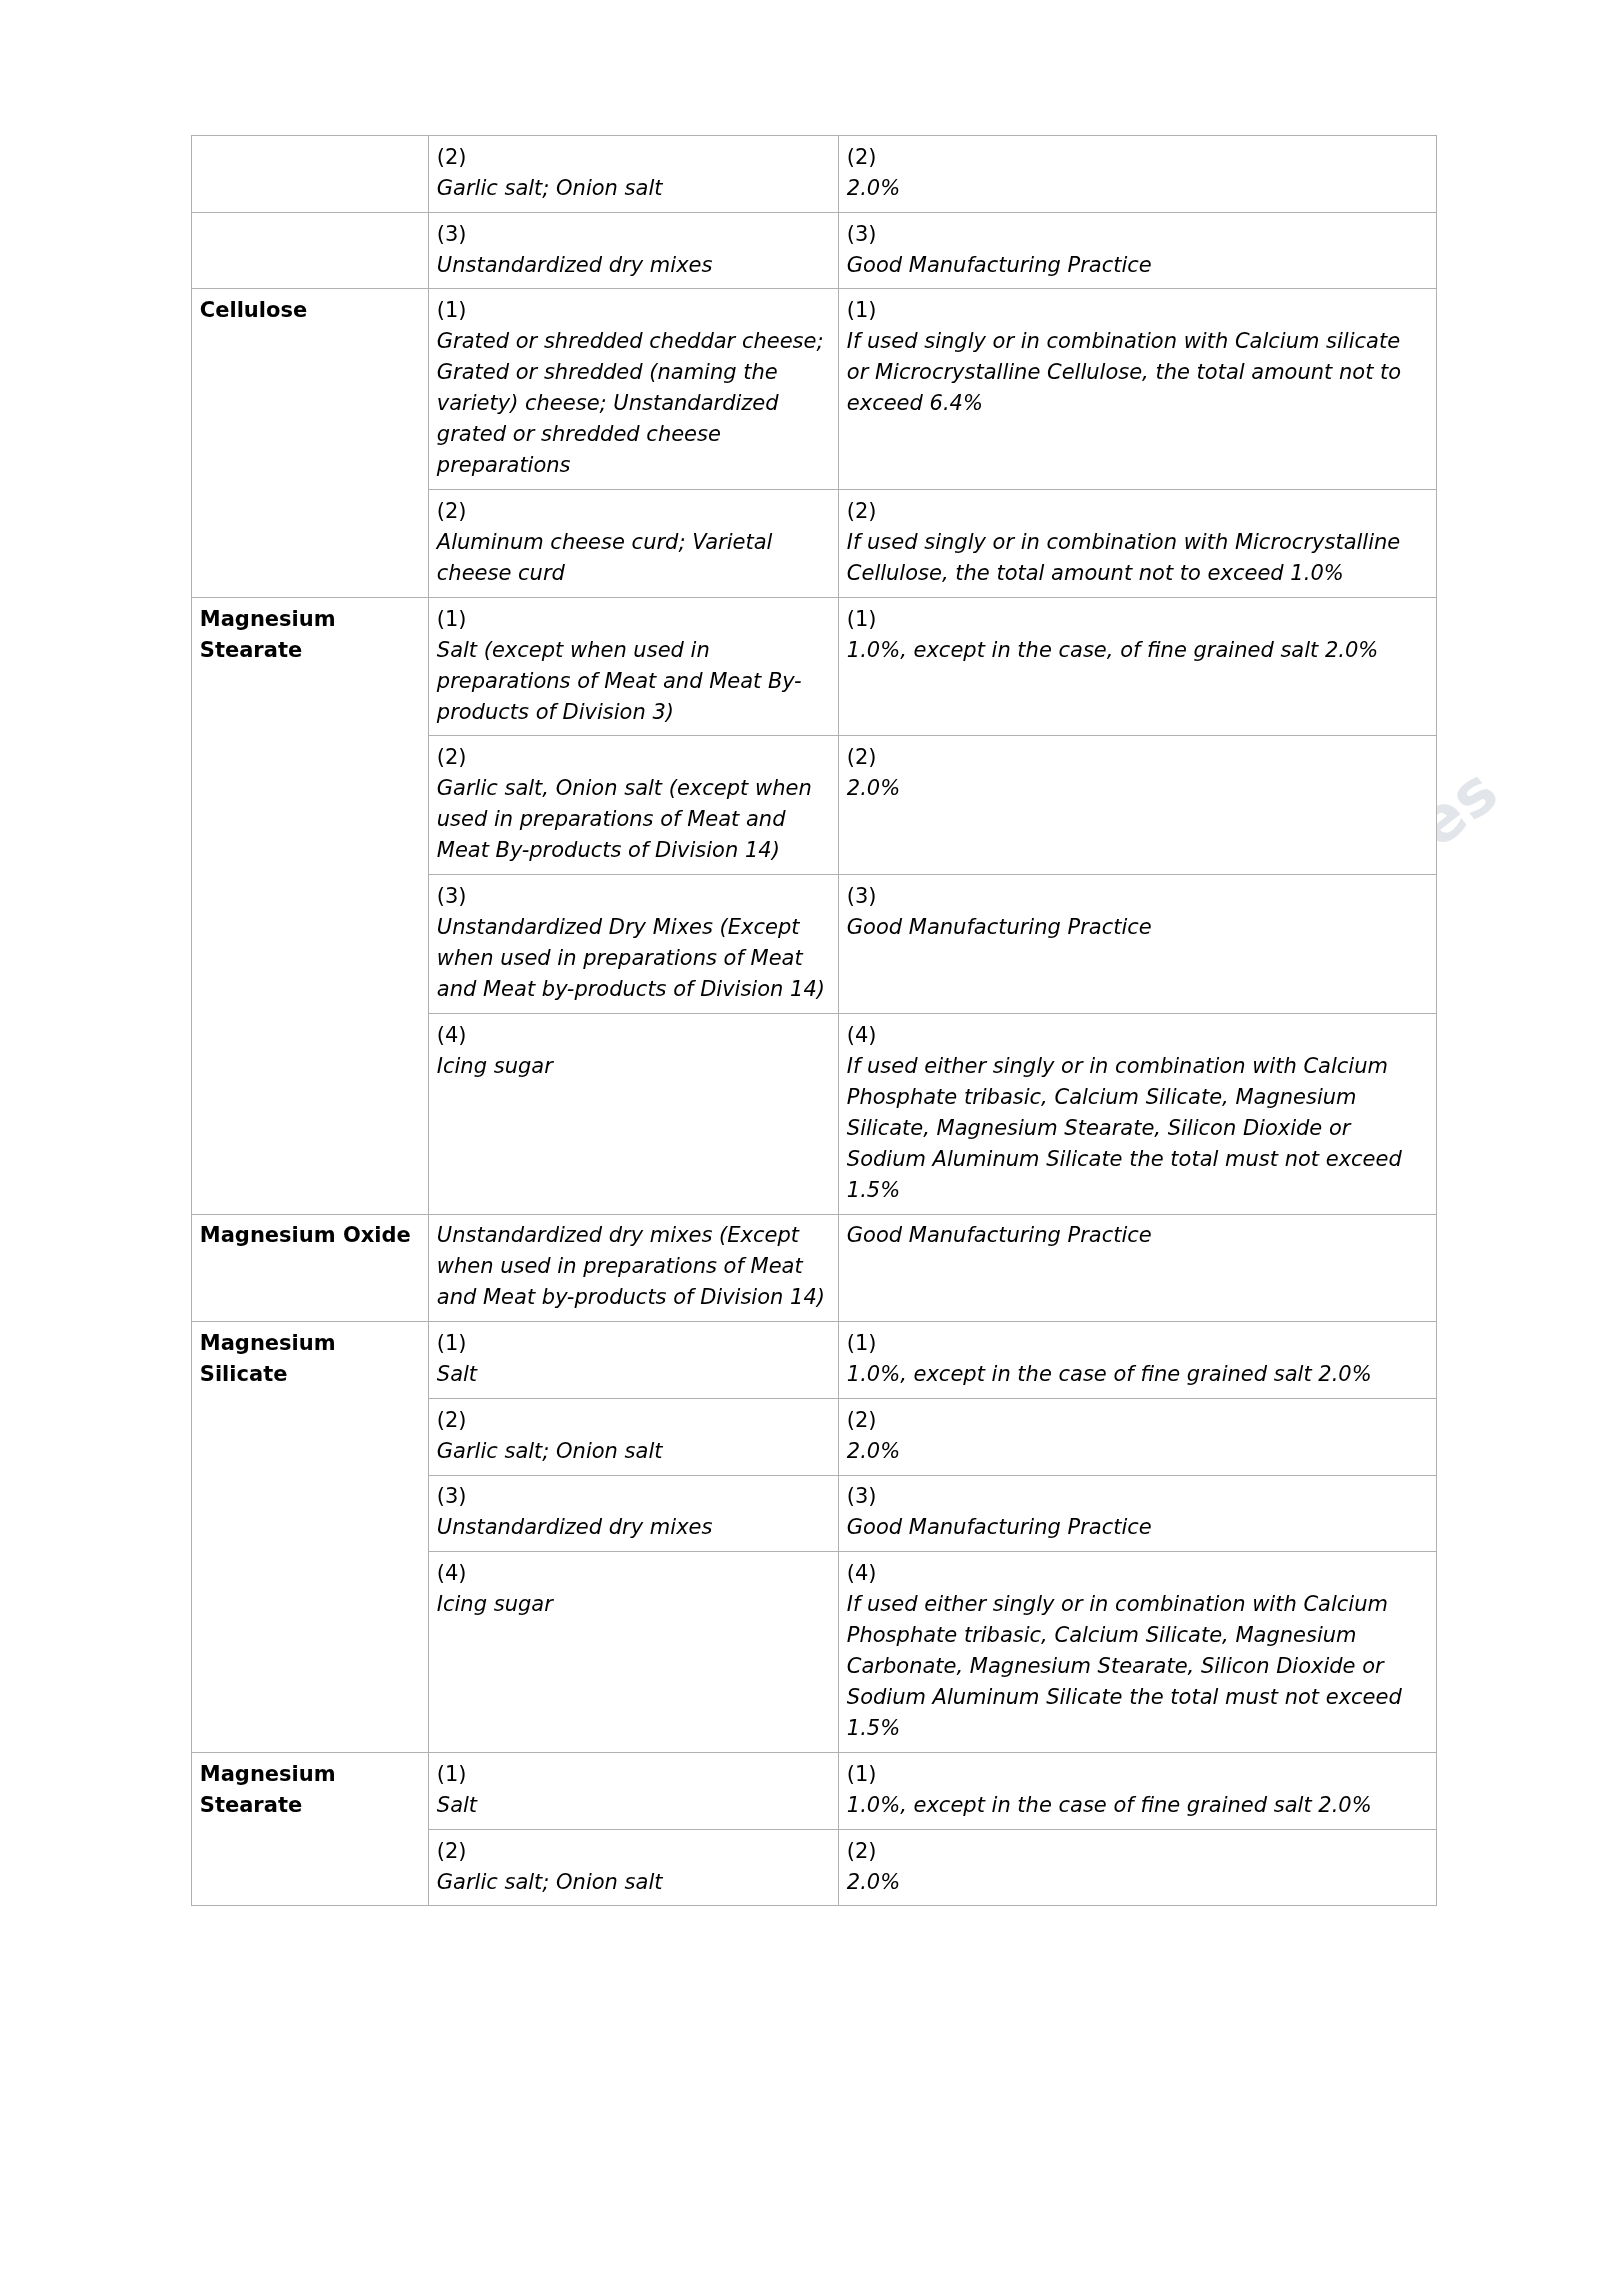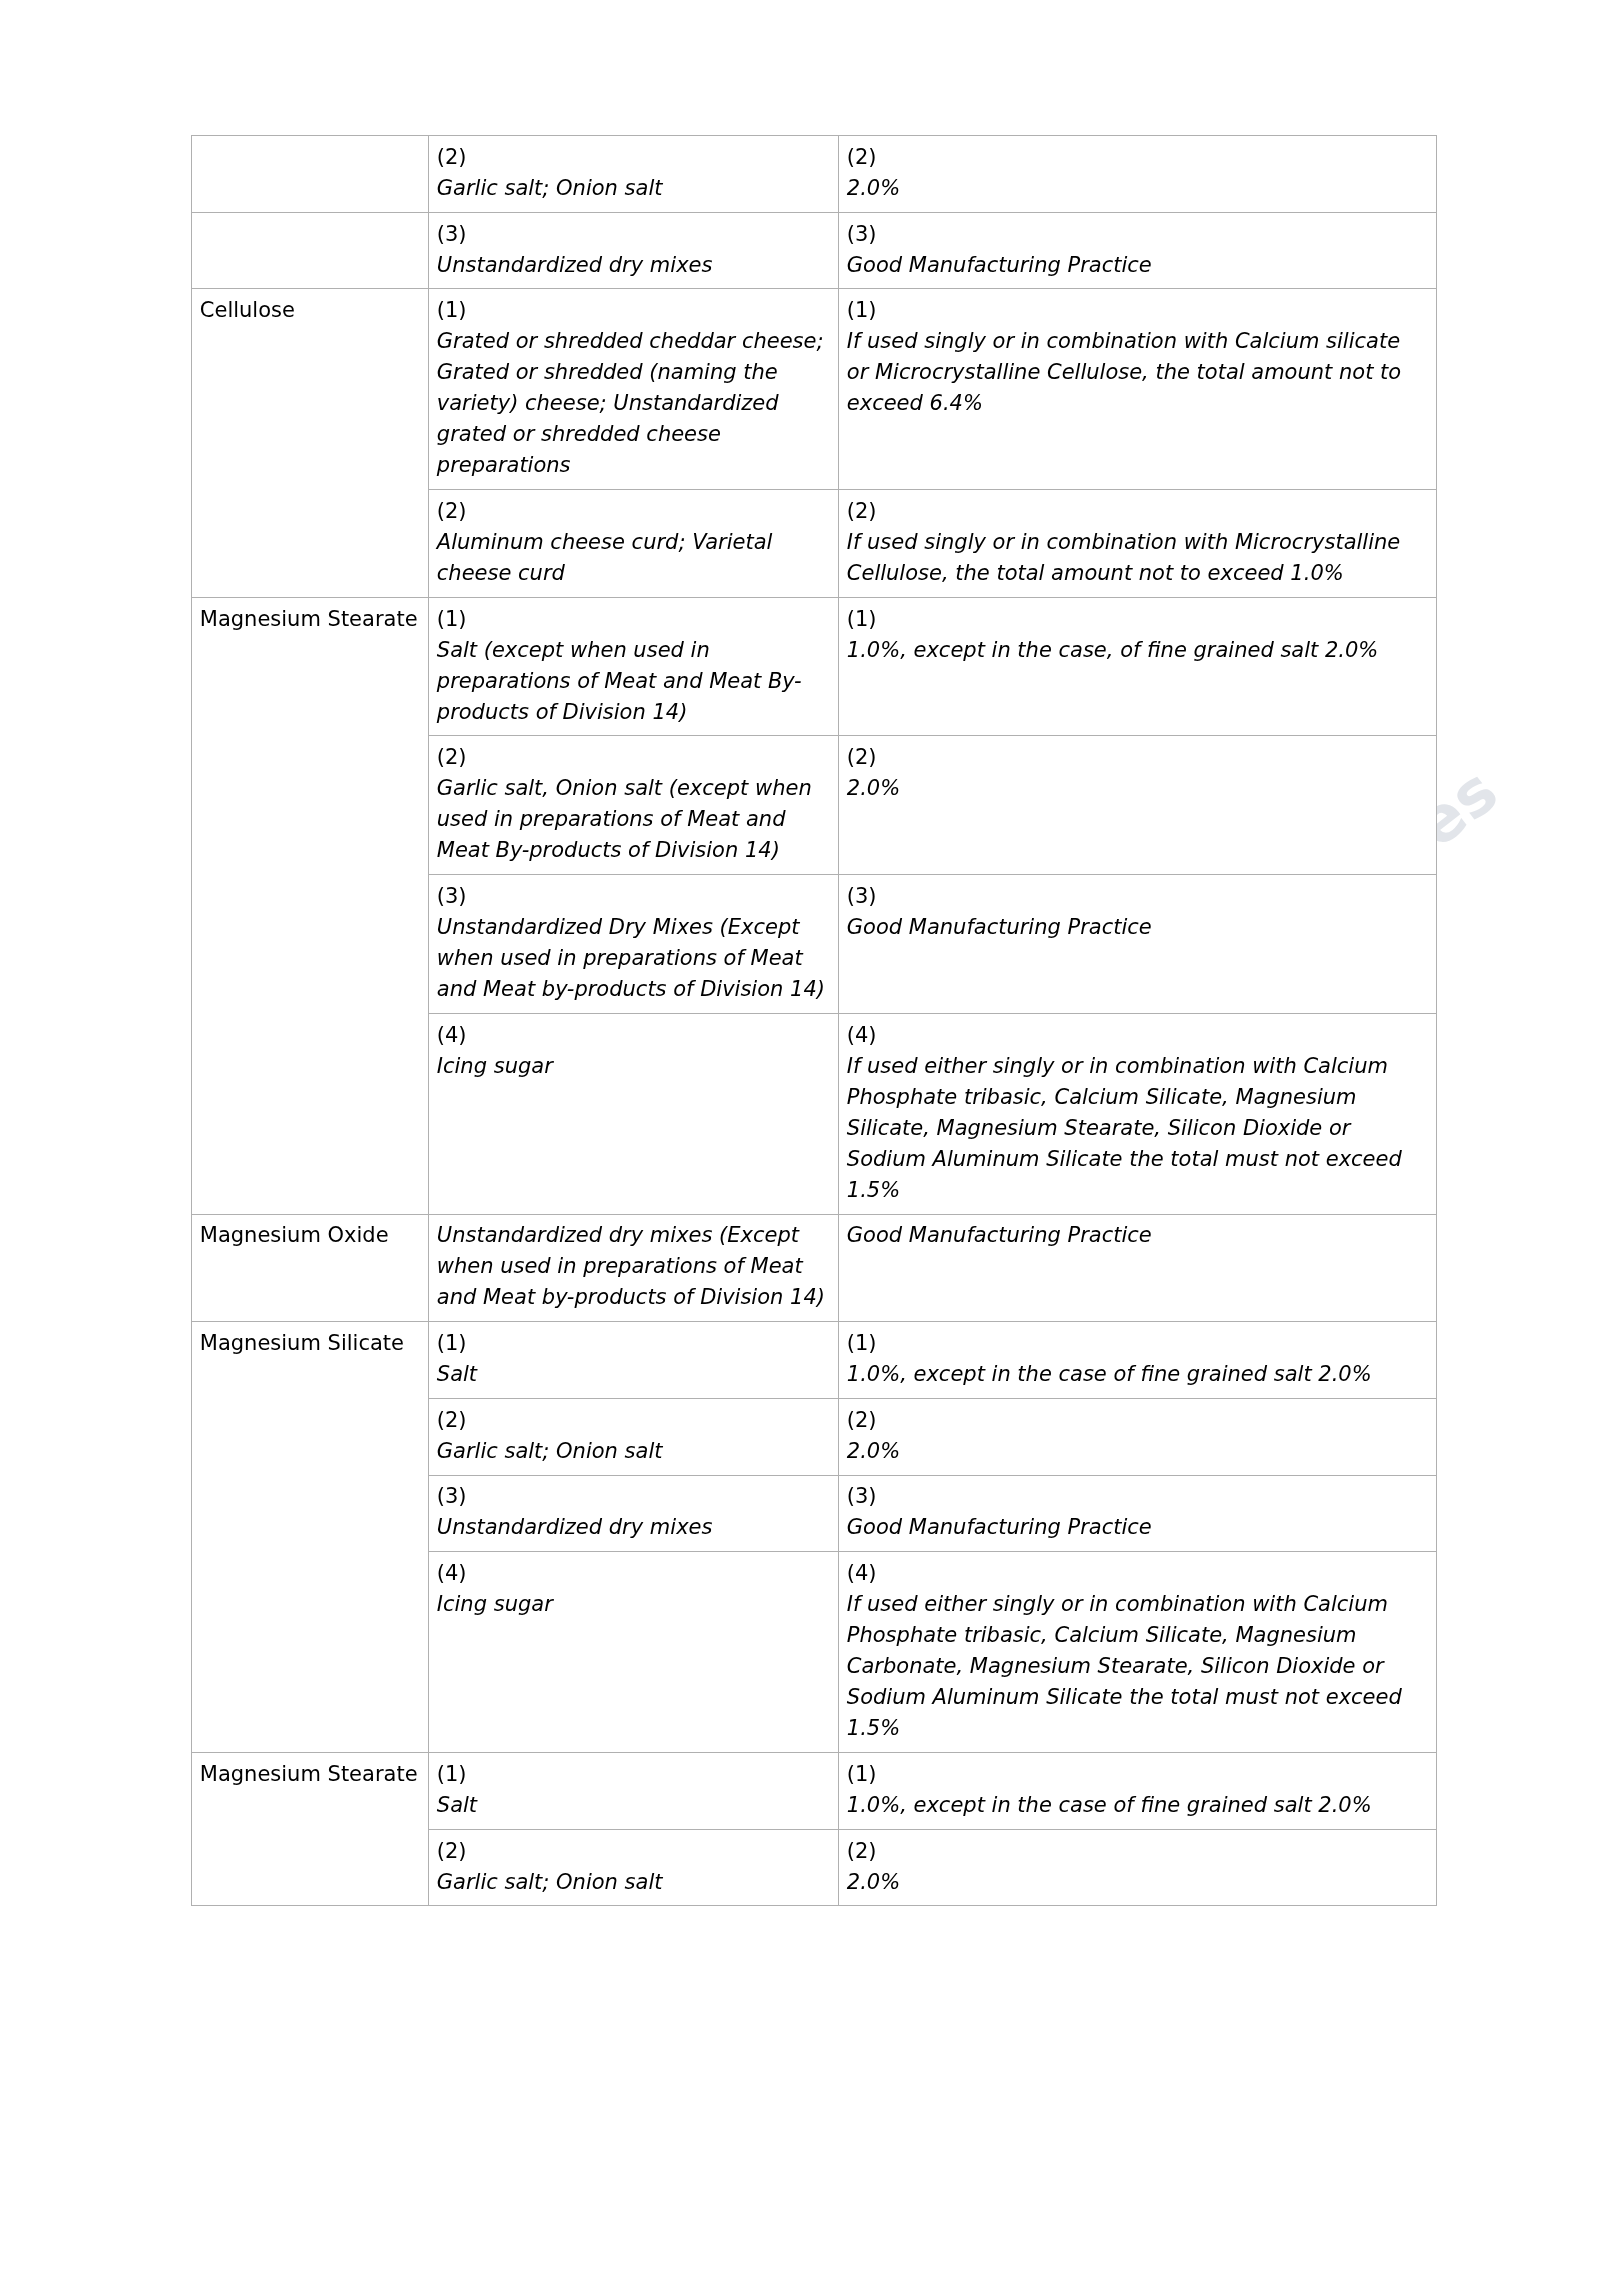--- a/index.html
+++ b/index.html
@@ -75,20 +75,21 @@
     white-space: pre;
   }
   .body-text {
     display: block;
     white-space: pre-line;
     font-style: italic;
   }
   .name-text {
     display: block;
     white-space: pre-line;
+    font-weight: bold;
   }
 </style>
 </head>
 <body>
 
 <div id="watermark">es</div>
 
 <div id="page">
   <table class="additives">
     <colgroup>
@@ -145,21 +146,21 @@
             <span class="num">(2)</span>
             <span class="body-text">If used singly or in combination with Microcrystalline Cellulose, the total amount not to exceed 1.0%</span>
           </td>
         </tr>
         <tr>
           <td class="name-cell" rowspan="4">
             <span class="name-text">Magnesium Stearate</span>
           </td>
           <td class="food-cell">
             <span class="num">(1)</span>
-            <span class="body-text">Salt (except when used in preparations of Meat and Meat By-products of Division 14)</span>
+            <span class="body-text">Salt (except when used in preparations of Meat and Meat By-products of Division 3)</span>
           </td>
           <td class="limit-cell">
             <span class="num">(1)</span>
             <span class="body-text">1.0%, except in the case, of fine grained salt 2.0%</span>
           </td>
         </tr>
         <tr>
           <td class="food-cell">
             <span class="num">(2)</span>
             <span class="body-text">Garlic salt, Onion salt (except when used in preparations of Meat and Meat By-products of Division 14)</span>

